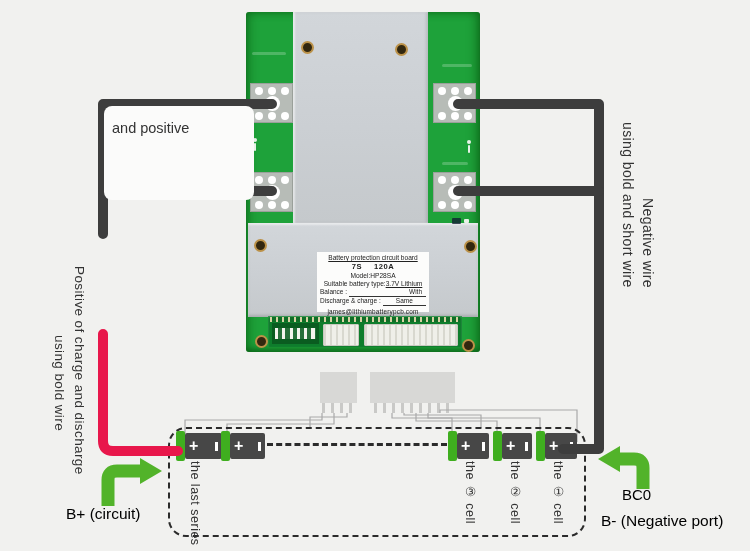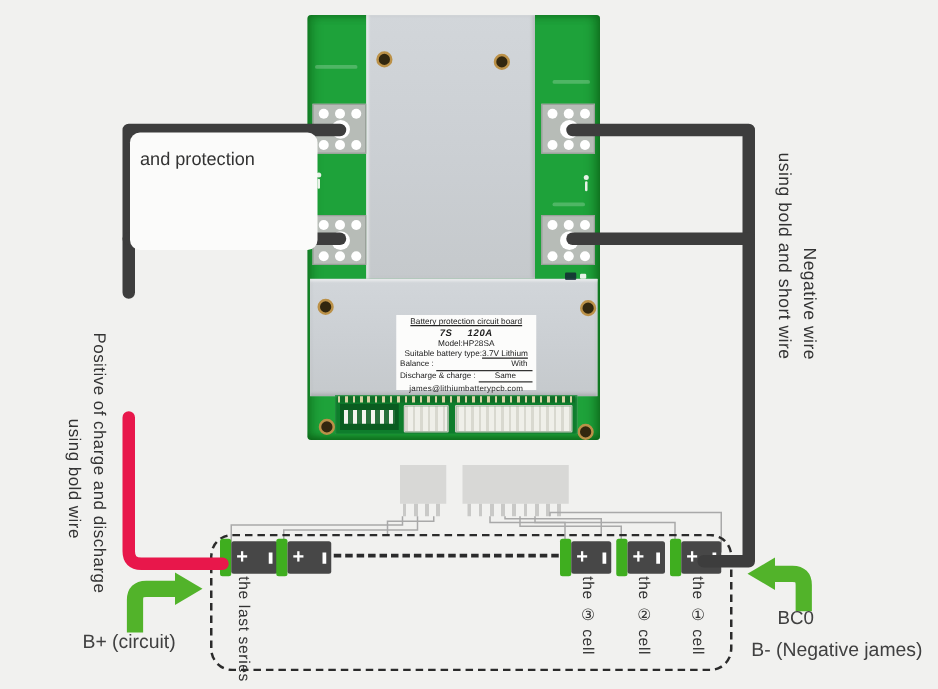--- a/index.html
+++ b/index.html
@@ -18,21 +18,21 @@
   .hole.s{width:8px;height:8px;}
   .hole.b{width:15px;height:15px;}
   .screw{position:absolute;width:9px;height:9px;border-radius:50%;background:#32270f;border:2px solid #bb9148;box-sizing:content-box;}
   .greenstreak{position:absolute;background:rgba(255,255,255,.22);border-radius:2px;}
   .silk{position:absolute;background:#e8f2e8;border-radius:1px;}
 
   
   .speclabel{position:absolute;left:71px;top:240px;width:112px;height:60px;background:#fcfcfb;
              font-size:6.6px;line-height:1.25;text-align:center;color:#222;padding-top:2px;box-sizing:border-box;}
   .speclabel .u{text-decoration:underline;text-underline-offset:1px;}
-  .spec-row{font-size:7.6px;font-weight:bold;font-style:italic;letter-spacing:.5px;display:flex;justify-content:center;gap:12px;}
+  .spec-row{font-size:7.6px;font-weight:bold;letter-spacing:.5px;display:flex;justify-content:center;gap:12px;}
   .kv{display:flex;align-items:baseline;padding:0 3px;font-size:6.5px;}
   .kv .lbl{white-space:nowrap;}
   .kv .fill{flex:1;border-bottom:1px solid #333;margin-left:2px;}
   .kv .fill.r{text-align:right;padding-right:4px;}
   .kv .fill.c{text-align:center;}
   .email{font-size:6.4px;letter-spacing:.2px;margin-top:2px;}
 
   
   .strip{position:absolute;left:22px;top:304px;width:194px;height:31px;background:#0e7d2c;box-shadow:inset 0 1px 2px rgba(255,255,255,.25);}
   .goldpins{position:absolute;left:2px;top:1px;right:2px;height:5px;
@@ -59,21 +59,21 @@
   .cell .plus{position:absolute;left:4px;top:3px;color:#fff;font-weight:bold;font-size:16px;line-height:19px;}
   .cell .minus{position:absolute;right:4px;top:9px;width:3px;height:9px;background:#fff;}
   .vlab{position:absolute;writing-mode:vertical-rl;font-size:12.5px;color:#333;letter-spacing:.5px;}
 
   
   .whitebox{position:absolute;left:104px;top:106px;width:150px;height:94px;background:#fbfbfa;border-radius:8px;}
   .cminus{position:absolute;left:112px;top:111px;font-size:14.5px;line-height:1.1;color:#333;}
   .cminus div{margin-bottom:5px;}
   .cminus div:last-child{margin-top:10px;}
   .vtext{position:absolute;writing-mode:vertical-rl;font-size:13.5px;color:#333;letter-spacing:.4px;}
-  .caption{position:absolute;font-size:15.5px;color:#404040;}
+  .caption{position:absolute;font-size:15.5px;color:#000000;}
 
   svg.layer{position:absolute;left:0;top:0;}
   .thinwire{fill:none;stroke:var(--thin-wire,#a9a9a9);stroke-width:1.2;}
   .boldwire{fill:none;stroke:var(--wire-black,#3d3d3d);stroke-width:10;stroke-linecap:round;stroke-linejoin:round;}
   .redwire{fill:none;stroke:var(--wire-red,#e8174b);stroke-width:10;stroke-linecap:round;stroke-linejoin:round;}
   .arrowbody{fill:none;stroke:var(--arrow-green,#52b32a);stroke-width:13;stroke-linecap:butt;stroke-linejoin:round;}
   .arrowhead{fill:var(--arrow-green,#52b32a);}
 </style>
 </head>
 <body>
@@ -229,26 +229,26 @@
     <path class="boldwire" d="M599,191 L458,191"></path>
     <path class="redwire" d="M103,334 L103,441 Q103,451 113,451 L178,451"></path>
     <path class="arrowbody" d="M108,506 L108,480 Q108,471 117,471 L140,471"></path>
     <polygon class="arrowhead" points="140,458 162,471 140,484"></polygon>
     <path class="arrowbody" d="M643,489 L643,468 Q643,459 634,459 L620,459"></path>
     <polygon class="arrowhead" points="620,446 598,459 620,472"></polygon>
   </svg>
 
   <div class="whitebox"></div>
   <div class="cminus">
-    <div>and protection</div>
+    <div>and positive</div>
   </div>
 
   <div class="vtext" style="left:72px;top:266px;">Positive of charge and discharge</div>
   <div class="vtext" style="left:52px;top:335px;">using bold wire</div>
 
   <div class="vtext" style="left:640px;top:198px;font-size:14px;">Negative wire</div>
   <div class="vtext" style="left:620px;top:122px;font-size:14px;">using bold and short wire</div>
 
   <div class="caption" style="left:66px;top:505px;">B+ (circuit)</div>
   <div class="caption" style="left:622px;top:486px;font-size:15px;">BC0</div>
-  <div class="caption" style="left:601px;top:512px;">B- (Negative james)</div>
+  <div class="caption" style="left:601px;top:512px;">B- (Negative port)</div>
 
 </div>
 
 </body></html>

